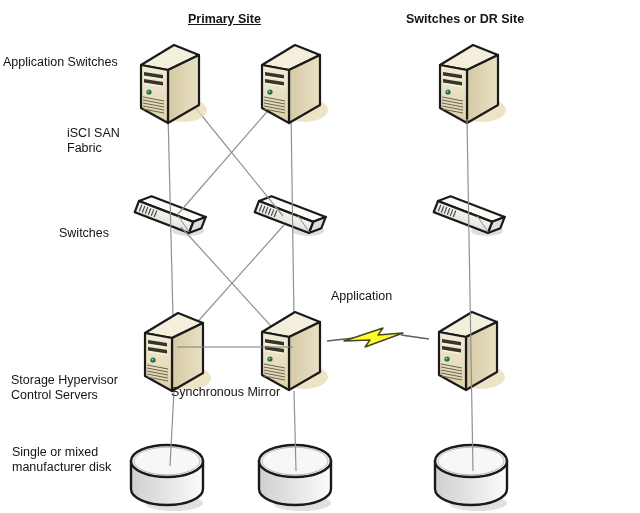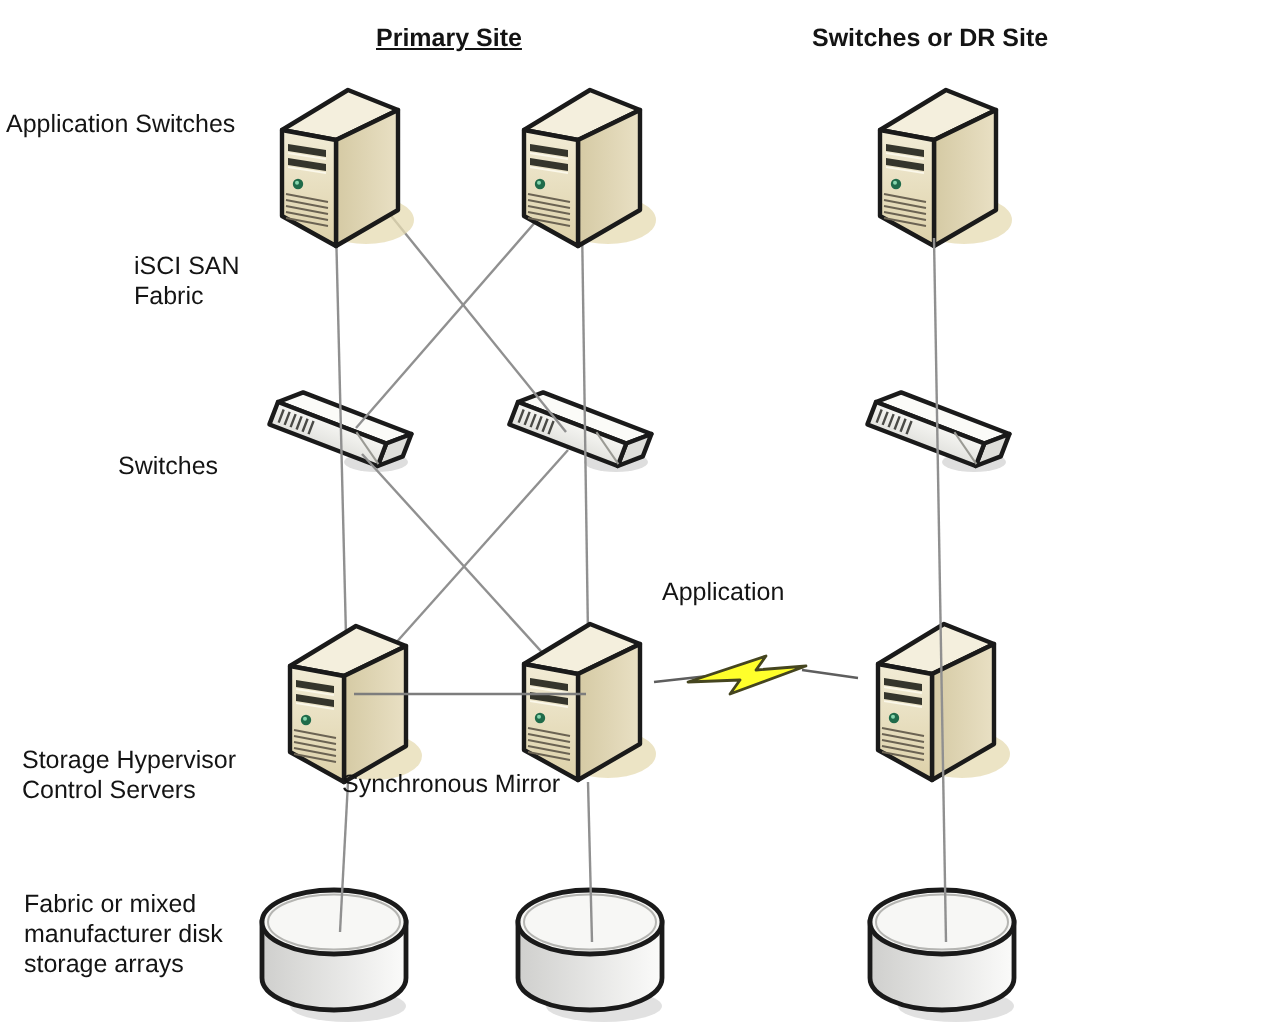--- a/index.html
+++ b/index.html
@@ -130,18 +130,17 @@
   <div class="lbl" id="lbl-storage">
     <span>Storage Hypervisor</span>
     <span>Control Servers</span>
   </div>
 
   <div class="lbl" id="lbl-repl">Application</div>
 
   <div class="lbl" id="lbl-sync">Synchronous Mirror</div>
 
   <div class="lbl" id="lbl-disks">
-    <span>Fabric or mixed</span>
+    <span>Single or mixed</span>
     <span>manufacturer disk</span>
-    <span>storage arrays</span>
   </div>
 
 </div>
 
 </body></html>

